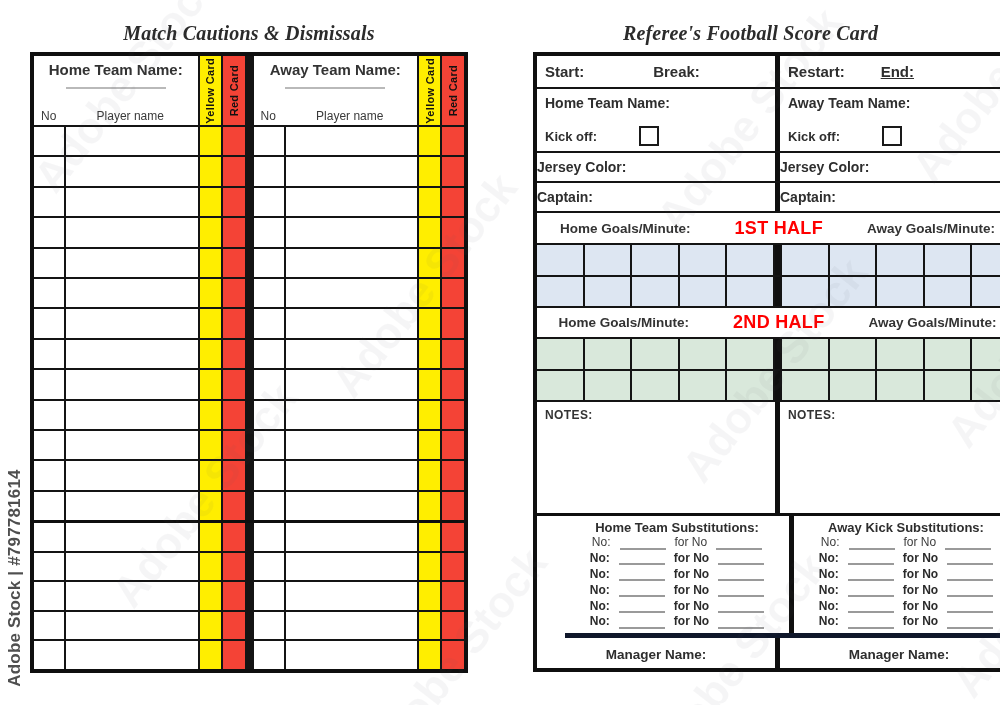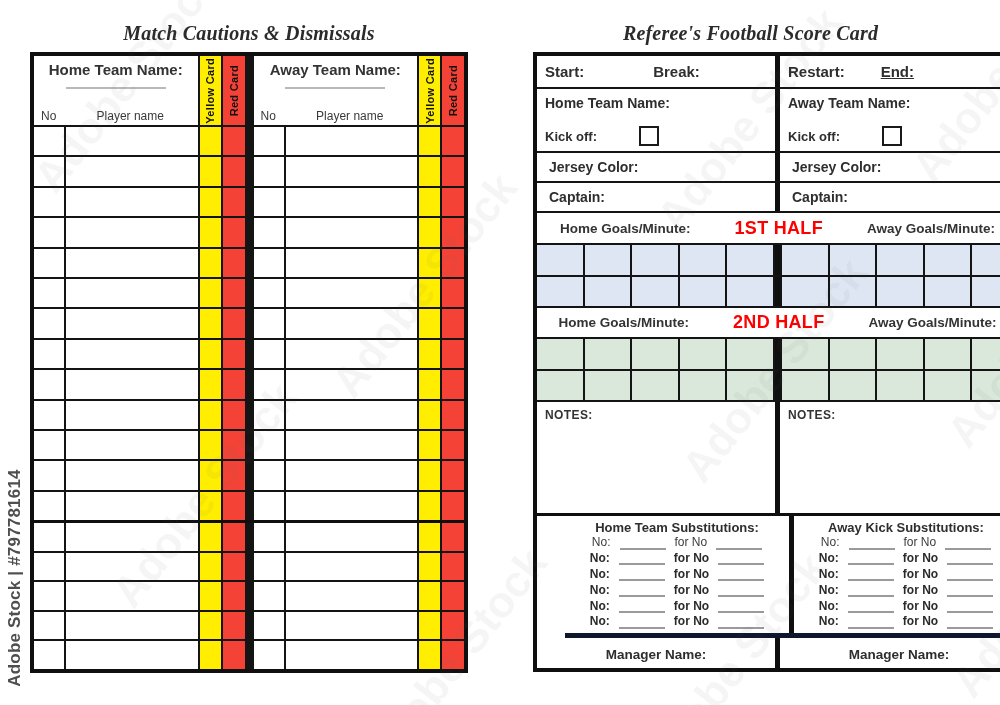--- a/index.html
+++ b/index.html
@@ -50,21 +50,21 @@
   .rc-time{height:33px;flex:0 0 33px;}
   .rc-time .half{display:flex;align-items:center;font-weight:700;font-size:15px;color:#2e2e2e;padding-left:8px;}
   .t-gap-a{margin-left:69px;}
   .t-gap-b{margin-left:36px;text-decoration:underline;}
   .rc-team{height:64px;flex:0 0 64px;}
   .rc-team .half{display:flex;flex-direction:column;padding:6px 0 5px 8px;}
   .team-label{font-weight:700;font-size:14px;color:#2e2e2e;}
   .kick-line{margin-top:auto;display:flex;align-items:center;font-weight:700;font-size:13px;color:#2e2e2e;gap:35px;}
   .checkbox{width:16px;height:16px;border:2px solid #1a1a1a;background:#fff;margin-left:7px;display:inline-block;}
   .rc-jersey,.rc-captain{height:30px;flex:0 0 30px;}
-  .rc-jersey .half,.rc-captain .half{display:flex;align-items:center;padding-left:12px;
+  .rc-jersey .half,.rc-captain .half{display:flex;align-items:center;padding-left:0;
       font-weight:700;font-size:14px;color:#2e2e2e;}
   .rc-halfheader{height:32px;flex:0 0 32px;display:flex;align-items:center;justify-content:center;
       gap:44px;font-weight:700;font-size:13.5px;color:#333;}
   .rc-halfheader .half-red{color:var(--c-halftext);font-size:18px;letter-spacing:.3px;}
   .rc-grid{display:grid;grid-template-columns:repeat(5,1fr) 5px repeat(5,1fr);
            grid-template-rows:1fr 1fr;gap:2px;background:#141414;
            border-bottom:2px solid #141414;height:61px;flex:0 0 61px;}
   .rc-grid .gcell{background:var(--gc);}
   .rc-grid .gdiv{background:#0f0f0f;}
   .grid-blue{--gc:var(--c-blue);}

